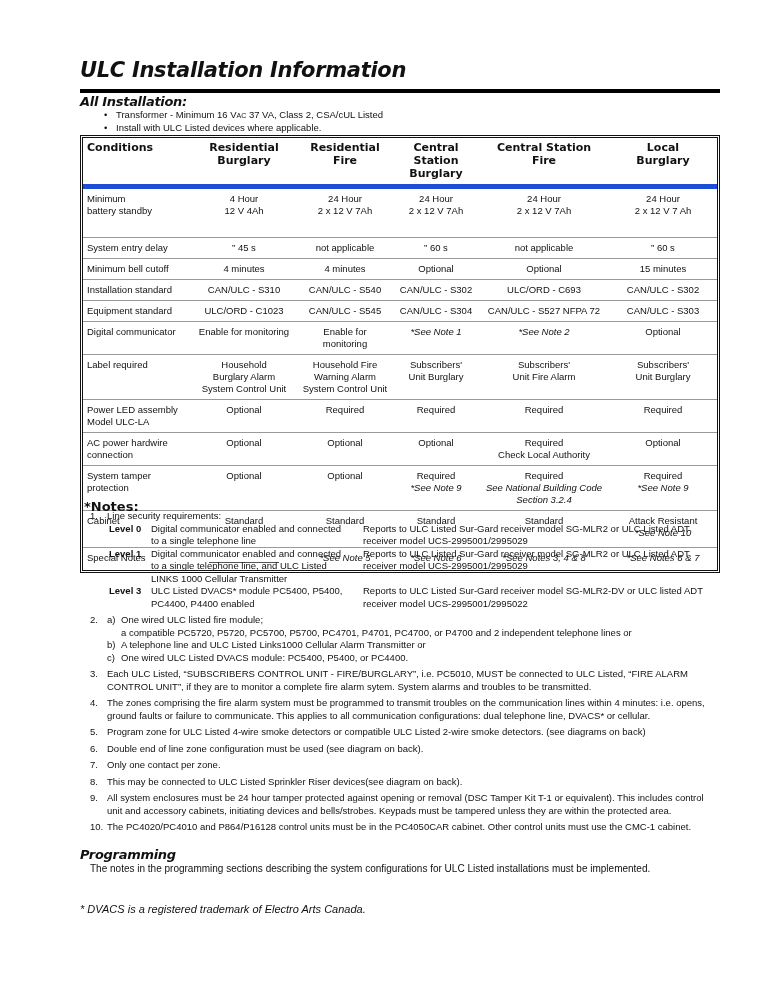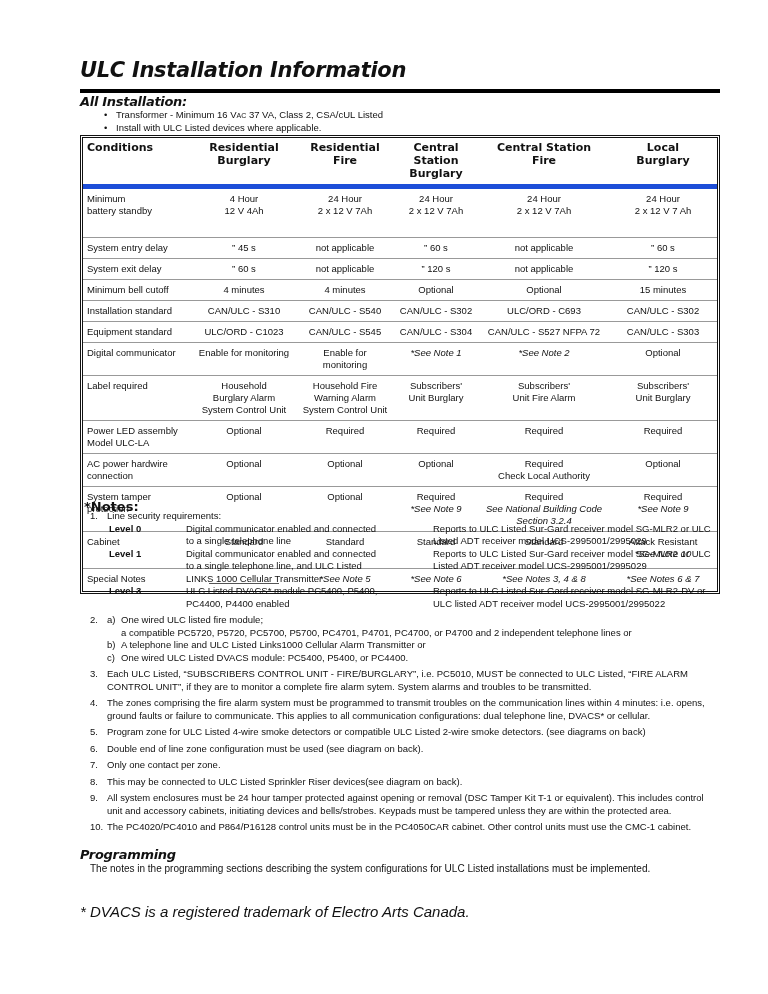--- a/index.html
+++ b/index.html
@@ -25,26 +25,26 @@
   td.c0 { text-align:left; }
   tr:last-child td { border-bottom:none; }
   .it { font-style:italic;margin-top:34px; }
   .blank { display:inline-block; width:70px; border-bottom:1px solid #555; height:10px; }
   
   .notes-h { position:absolute; left:-4px; top:491px; font-family:"DejaVu Sans", sans-serif;
              font-weight:bold; font-size:13px; margin:8px; }
   .notes { position:absolute; left:10px; top:510px; width:625px; font-size:9.5px; line-height:12.5px; }
   .note { position:relative; padding-left:17px; margin-bottom:4px; }
   .note .num { position:absolute; left:0; top:0; }
-  .lvl { display:grid; grid-template-columns:46px 200px 1fr; margin-left:-2px;gap:35px; }
+  .lvl { display:grid; grid-template-columns:46px 200px 1fr; margin-left:-2px; }
   .lvl .lv { font-weight:bold; padding-left:4px; }
   .sub { position:relative; padding-left:14px; }
   .sub .let { position:absolute; left:0; }
   .prog-text { position:absolute; left:10px; top:863px; font-size:10px; }
-  .foot { position:absolute; left:0; top:903px; font-size:15px; font-style:italic; }
+  .foot { position:absolute; left:0; top:903px; font-size:11px; font-style:italic; }
 </style>
 </head>
 <body>
 
 <div class="page">
   <h1 class="title">ULC Installation Information</h1>
   <div class="rule"></div>
 
   <h2 class="h2" style="top:94px">All Installation:</h2>
   <ul class="bullets">
@@ -81,28 +81,20 @@
             <td class="c4">24 Hour<br>2 x 12 V 7Ah</td>
             <td class="c5">24 Hour<br>2 x 12 V 7 Ah</td>
           </tr>
           <tr>
             <td class="c0">System entry delay</td>
             <td class="c1">” 45 s</td>
             <td class="c2">not applicable</td>
             <td class="c3">” 60 s</td>
             <td class="c4">not applicable</td>
             <td class="c5">” 60 s</td>
-          </tr>
-          <tr>
-            <td class="c0">System exit delay</td>
-            <td class="c1">” 60 s</td>
-            <td class="c2">not applicable</td>
-            <td class="c3">” 120 s</td>
-            <td class="c4">not applicable</td>
-            <td class="c5">” 120 s</td>
           </tr>
           <tr>
             <td class="c0">Minimum bell cutoff</td>
             <td class="c1">4 minutes</td>
             <td class="c2">4 minutes</td>
             <td class="c3">Optional</td>
             <td class="c4">Optional</td>
             <td class="c5">15 minutes</td>
           </tr>
           <tr>

